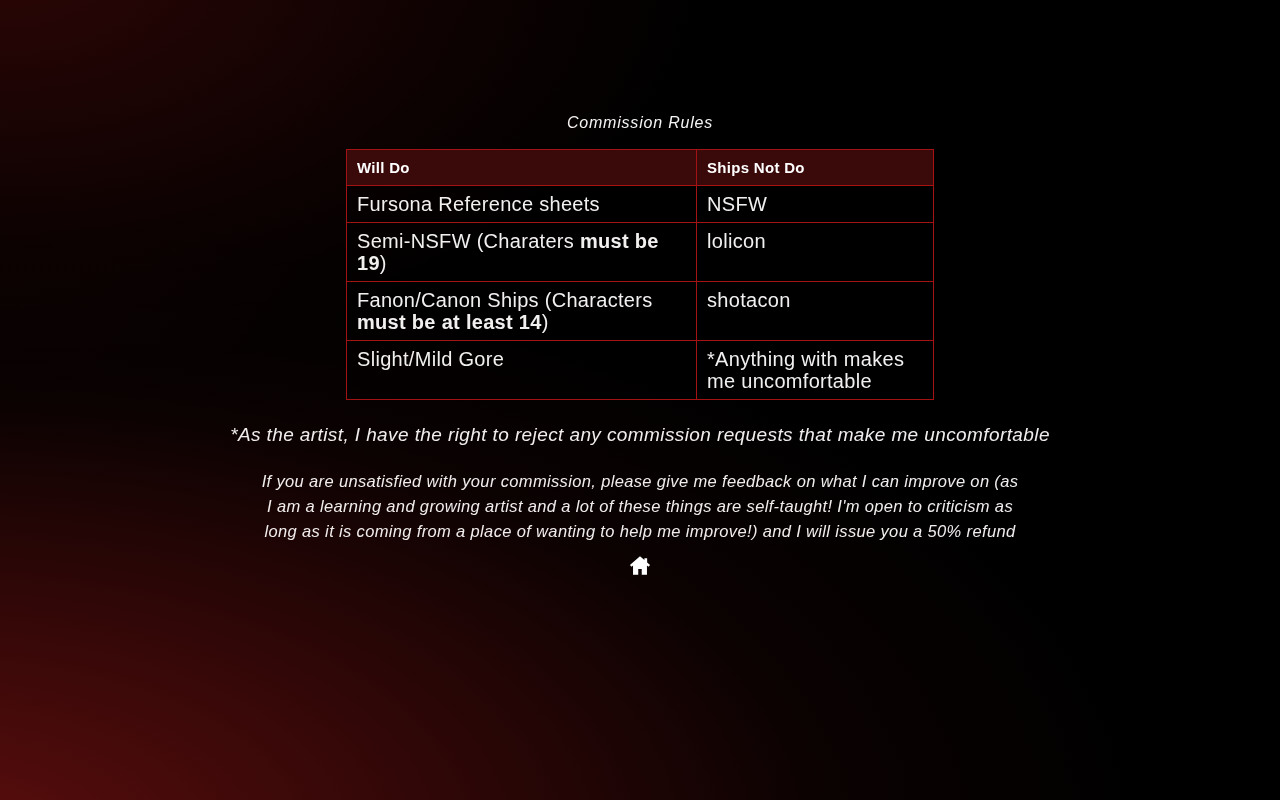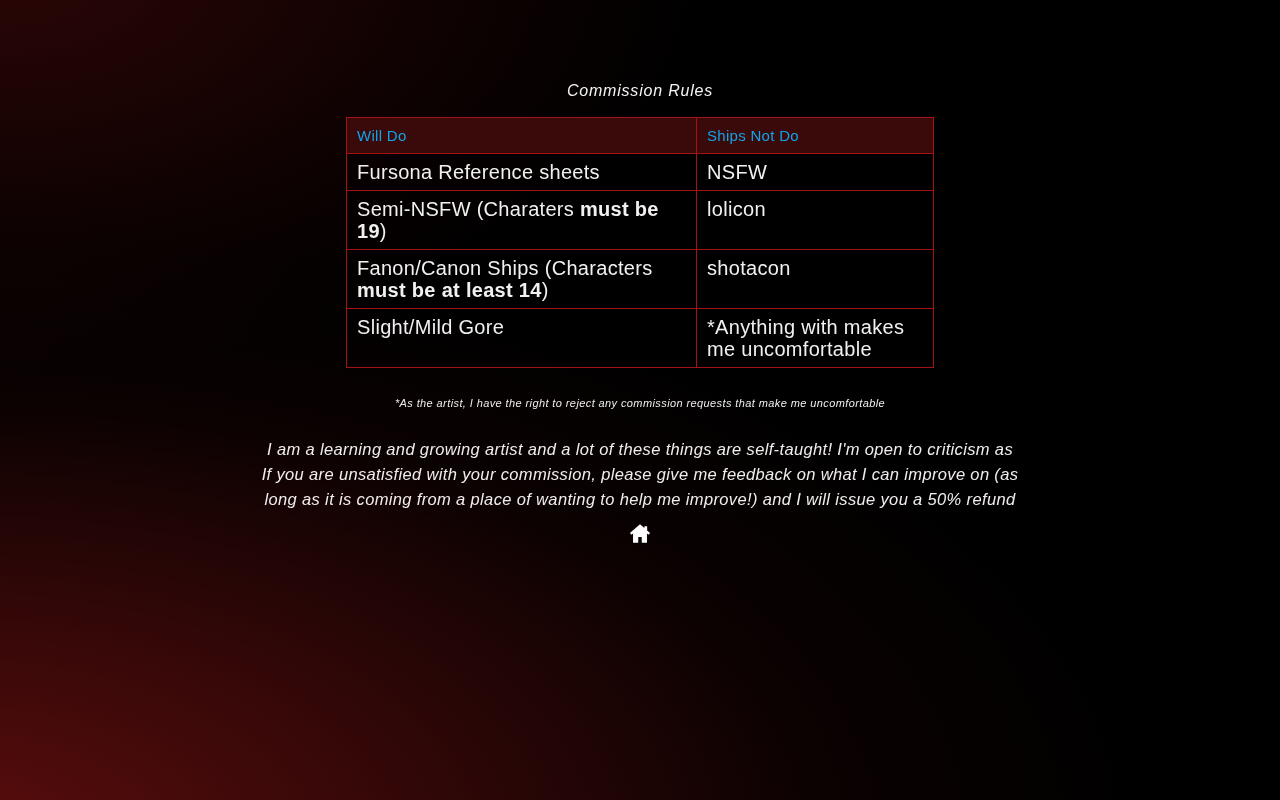--- a/index.html
+++ b/index.html
@@ -12,48 +12,48 @@
   }
   html,body{margin:0;padding:0;}
   body{
     width:1280px;height:800px;overflow:hidden;
     font-family:"Liberation Sans","DejaVu Sans",sans-serif;
     background-color:var(--background-base);
     background-image:
       radial-gradient(120% 95% at -5% 105%, rgba(97,14,14,0.95) 0%, rgba(70,10,10,0.75) 30%, rgba(32,5,5,0.35) 58%, rgba(0,0,0,0) 80%),
       radial-gradient(70% 65% at 0% -5%, rgba(52,7,7,0.85) 0%, rgba(30,4,4,0.4) 55%, rgba(0,0,0,0) 80%);
   }
-  main{width:980px;margin:0 auto;padding-top:82px;text-align:center;}
+  main{width:980px;margin:0 auto;padding-top:114px;text-align:center;}
   .page-title{
     margin:0;font-size:16px;font-weight:400;font-style:italic;
     letter-spacing:0.8px;color:#f5f3f3;
   }
   .rules-table{
     width:588px;margin:17px auto 0;border-collapse:collapse;
     text-align:left;table-layout:fixed;
   }
   .rules-table th,.rules-table td{
     border:1px solid var(--table-border);
     color:var(--text-primary);
     vertical-align:top;
   }
   .rules-table th{
     background:var(--table-header-bg);
-    font-weight:400;font-size:15px;line-height:19px;
-    letter-spacing:0.3px;color:#0ea5e9;
+    font-weight:700;font-size:15px;line-height:19px;
+    letter-spacing:0.3px;color:#ffffff;
     padding:8px 10px;
   }
   .rules-table th.col-will-do{width:329px;}
   .rules-table td{
     font-size:20px;line-height:22px;letter-spacing:0.3px;
     padding:7px 10px;background:rgba(0,0,0,0.18);
   }
   .rules-table td strong{font-weight:700;}
   .note{
-    margin:25px auto 0;font-style:italic;font-size:11px;
+    margin:25px auto 0;font-style:italic;font-size:19px;
     letter-spacing:0.4px;color:#f1eded;line-height:20px;
   }
   .refunds{
     margin:18px auto 0;font-size:17px;font-weight:700;
     letter-spacing:0.8px;color:#ffffff;line-height:20px;
   }
   .policy{
     margin:24px auto 0;font-style:italic;font-size:16.5px;
     line-height:25px;letter-spacing:0.35px;color:#f1eded;
   }
@@ -98,22 +98,22 @@
           <td><span>Slight/Mild Gore</span></td>
           <td><span>*Anything with makes me uncomfortable</span></td>
         </tr>
       </tbody>
   </table>
 
   <p class="note">*As the artist, I have the right to reject any commission requests that make me uncomfortable</p>
 
 
   <div class="policy">
+      <div>If you are unsatisfied with your commission, please give me feedback on what I can improve on (as</div>
       <div>I am a learning and growing artist and a lot of these things are self-taught! I'm open to criticism as</div>
-      <div>If you are unsatisfied with your commission, please give me feedback on what I can improve on (as</div>
       <div>long as it is coming from a place of wanting to help me improve!) and I will issue you a 50% refund</div>
     </div>
 
   <a class="home-link" href="#">
     <span>
       <svg width="22" height="21" viewBox="0 0 24 22" aria-hidden="true">
         <path d="M12 1 L16.8 5.1 V3 H19.8 V7.7 L23 10.4 L21.3 12.4 L19.6 11 V21 H13.9 V14.8 H10.1 V21 H4.4 V11 L2.7 12.4 L1 10.4 Z" fill="#ffffff"></path>
       </svg>
     </span>
   </a>

